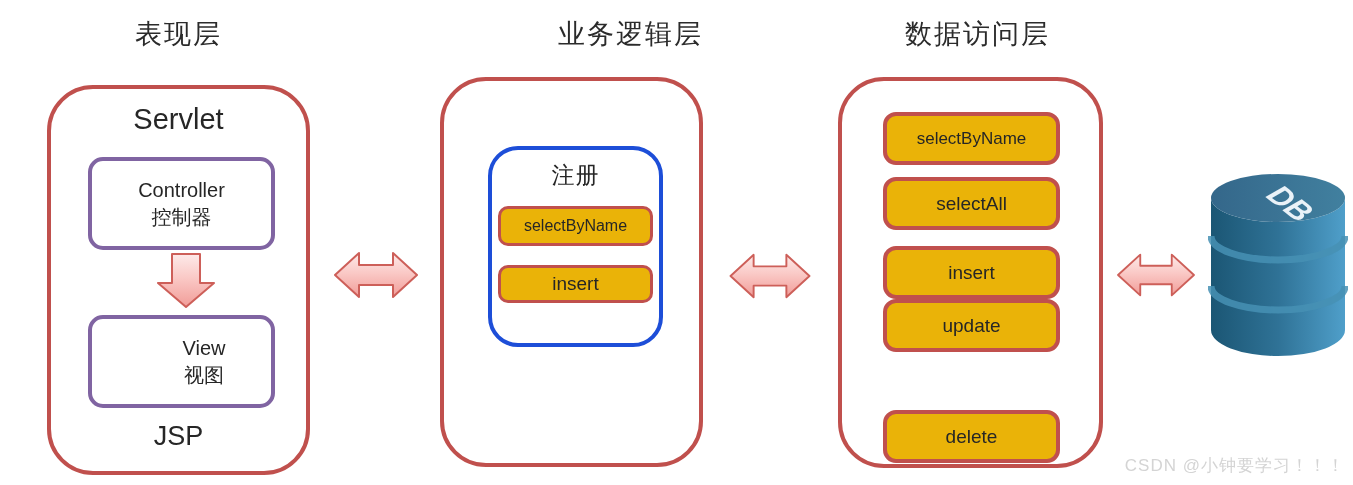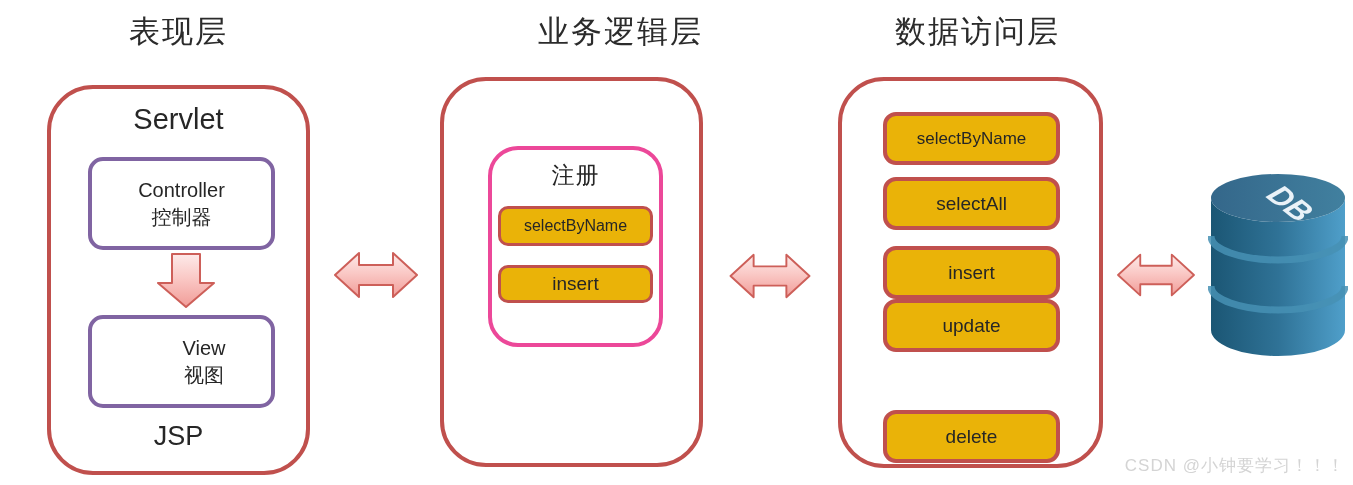--- a/index.html
+++ b/index.html
@@ -10,24 +10,23 @@
     height: 485px;
     background: #ffffff;
     overflow: hidden;
   }
   .layer-title {
     position: absolute;
     top: 17px;
     height: 34px;
     line-height: 34px;
     text-align: center;
-    font-size: 31px;
+    font-size: 27px;
     letter-spacing: 2px;
     color: #2b2b2b;
-    font-family: Liberation Mono, monospace;
   }
   .panel {
     position: absolute;
     box-sizing: border-box;
     border: 4px solid #c0504d;
     border-radius: 46px;
     background: #ffffff;
   }
   #panel-presentation { left: 47px;  top: 85px; width: 263px; height: 390px; }
   #panel-business     { left: 440px; top: 77px; width: 263px; height: 390px; }
@@ -53,21 +52,21 @@
     font-size: 20px; line-height: 1.35; text-align: center;
   }
   #controller-box { top: 68px; }
   #view-box { top: 226px; padding-left: 45px; }
   .down-arrow { position: absolute; left: 104px; top: 163px; }
 
   .module-box {
     position: absolute;
     left: 44px; top: 65px; width: 175px; height: 201px;
     box-sizing: border-box;
-    border: 4px solid #ec4899;
+    border: 4px solid #1d4ed8;
     border-radius: 30px;
     background: #ffffff;
     padding-left: 36px;
   }
   .module-title {
     position: absolute; left: 0; top: 10px; width: 100%;
     text-align: center; font-size: 23px; letter-spacing: 1px;
   }
   .method-box {
     position: absolute;

